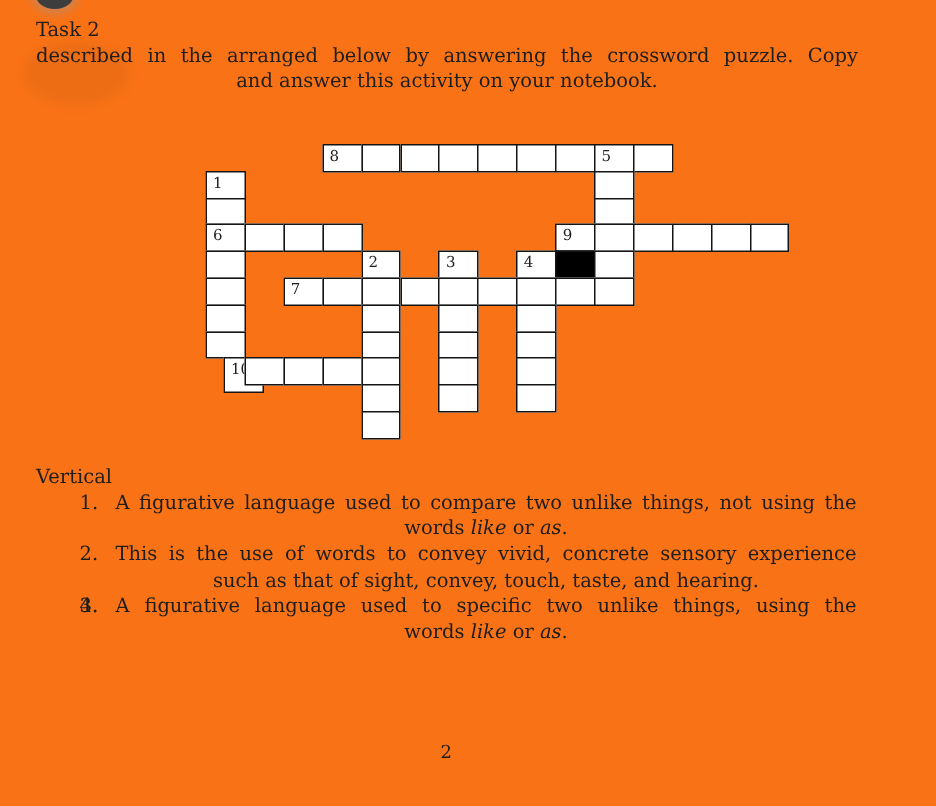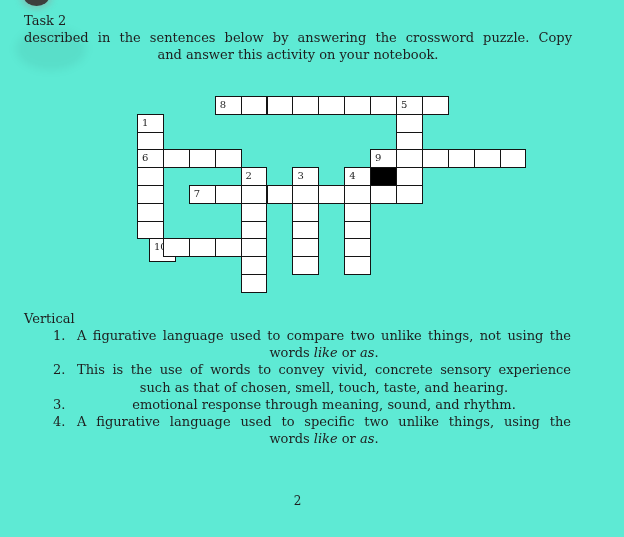--- a/index.html
+++ b/index.html
@@ -1,21 +1,21 @@
 <!DOCTYPE html>
 <html><head>
 <meta charset="utf-8">
 <style>
   * { margin: 0; padding: 0; box-sizing: border-box; }
   html, body { background: #ffffff; }
   .page {
     position: relative;
     width: 624px;
     height: 537px;
-    background: #5eead4;
+    background: #f97316;
     overflow: hidden;
     font-family: "DejaVu Serif", "Liberation Serif", serif;
     color: #1e1e1e;
   }
   .scan-dot {
     position: absolute;
     left: 24px;
     top: -12px;
     width: 25px;
     height: 18px;
@@ -97,21 +97,21 @@
 <body>
 
 <div class="page">
 
   <div class="scan-dot"></div>
   <div class="scan-smudge"></div>
 
   <div class="title">Task 2</div>
 
   <div class="directions">
-    <div class="jline">described in the sentences below by answering the crossword puzzle. Copy</div>
+    <div class="jline">described in the arranged below by answering the crossword puzzle. Copy</div>
     <div class="lline">and answer this activity on your notebook.</div>
   </div>
 
   <div class="crossword-layer" id="crossword">
       <div class="cell" style="left: 214.7px; top: 96px; width: 26.9px; height: 18.8px;">
         <span class="cnum">8</span>
       </div>
       <div class="cell" style="left: 240.6px; top: 96px; width: 26.9px; height: 18.8px;"></div>
       <div class="cell" style="left: 266.5px; top: 96px; width: 26.9px; height: 18.8px;"></div>
       <div class="cell" style="left: 292.4px; top: 96px; width: 26.9px; height: 18.8px;"></div>
@@ -193,25 +193,24 @@
 
   <ol class="clues">
     <li class="clue">
       <span class="num">1.</span>
       <div class="jline">A figurative language used to compare two unlike things, not using the</div>
       <div class="lline"><span>words </span><i>like</i><span> or </span><i>as</i><span>.</span></div>
     </li>
     <li class="clue">
       <span class="num">2.</span>
       <div class="jline">This is the use of words to convey vivid, concrete sensory experience</div>
-      <div class="lline">such as that of chosen, smell, touch, taste, and hearing.</div>
+      <div class="lline">such as that of sight, convey, touch, taste, and hearing.</div>
     </li>
     <li class="clue">
       <span class="num">3.</span>
-      <div class="lline">emotional response through meaning, sound, and rhythm.</div>
     </li>
     <li class="clue">
       <span class="num">4.</span>
       <div class="jline">A figurative language used to specific two unlike things, using the</div>
       <div class="lline"><span>words </span><i>like</i><span> or </span><i>as</i><span>.</span></div>
     </li>
   </ol>
 
   <div class="page-number">2</div>
 

